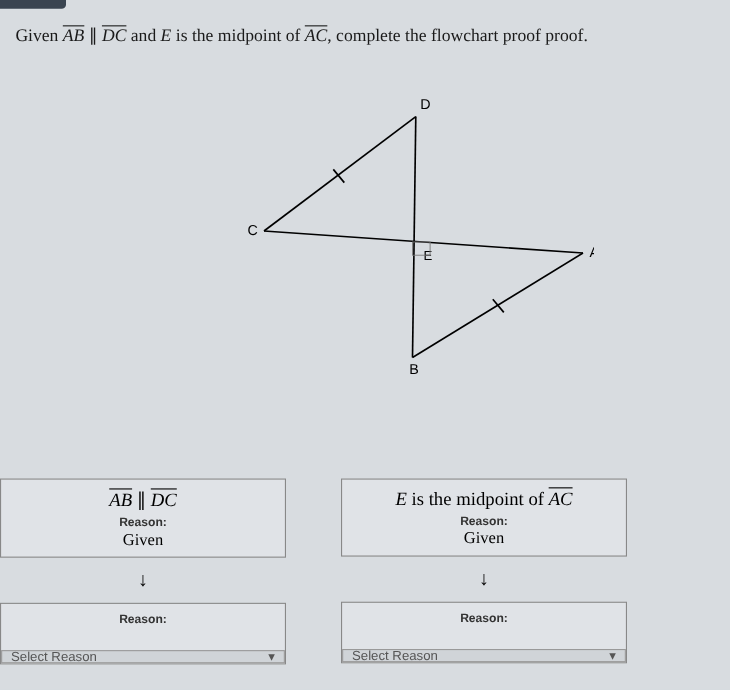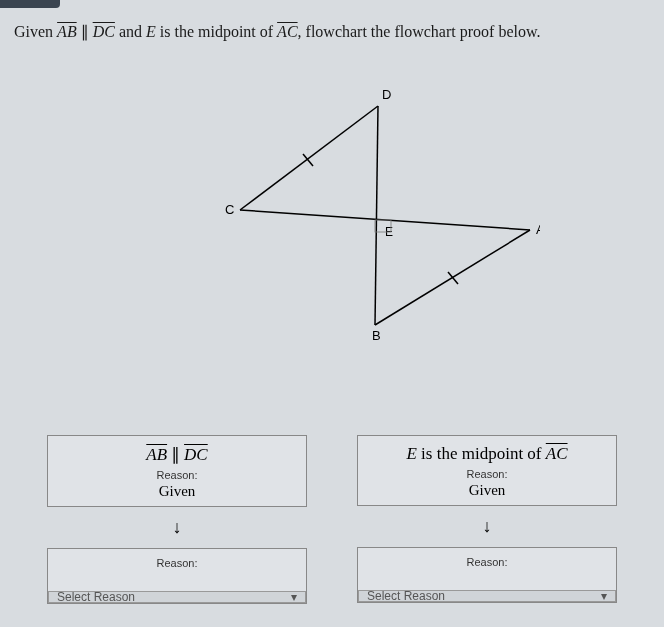--- a/index.html
+++ b/index.html
@@ -35,21 +35,21 @@
     width: 380px;
     height: 260px;
   }
 
   .proof-area {
     position: absolute;
     top: 435px;
     left: 0;
     width: 664px;
     display: flex;
-    justify-content: center;
+    justify-content: flex-start;
     gap: 50px;
   }
   .column {
     width: 260px;
     display: flex;
     flex-direction: column;
     align-items: center;
   }
   .box {
     width: 260px;
@@ -61,20 +61,21 @@
   .statement {
     font-size: 17px;
     font-family: 'Times New Roman', serif;
     margin-bottom: 4px;
   }
   .reason-label {
     font-size: 11px;
     color: #333;
     font-family: Arial, sans-serif;
     margin-bottom: 2px;
+    font-weight: bold;
   }
   .reason-value {
     font-size: 15px;
     font-family: 'Times New Roman', serif;
   }
   .arrow {
     font-size: 18px;
     margin: 10px 0;
     color: #000;
   }
@@ -104,21 +105,21 @@
     overflow: hidden;
     height: 12px;
   }
 </style>
 </head>
 <body>
 
 <div class="tab-fragment"></div>
 
 <div class="problem-text">
-  <span>Given </span><span class="overline">AB</span><span> ∥ </span><span class="overline">DC</span><span> and </span><span class="italic">E</span><span> is the midpoint of </span><span class="overline">AC</span><span>, flowchart the flowchart proof below.</span>
+  <span>Given </span><span class="overline">AB</span><span> ∥ </span><span class="overline">DC</span><span> and </span><span class="italic">E</span><span> is the midpoint of </span><span class="overline">AC</span><span>, complete the flowchart proof proof.</span>
 </div>
 
 <svg class="diagram" viewBox="0 0 380 260">
   <line x1="80" y1="130" x2="370" y2="150" stroke="#000" stroke-width="1.5"></line>
   <line x1="80" y1="130" x2="218" y2="26" stroke="#000" stroke-width="1.5"></line>
   <line x1="218" y1="26" x2="215" y2="245" stroke="#000" stroke-width="1.5"></line>
   <line x1="215" y1="245" x2="370" y2="150" stroke="#000" stroke-width="1.5"></line>
   <line x1="143" y1="74" x2="153" y2="86" stroke="#000" stroke-width="1.5"></line>
   <line x1="288" y1="192" x2="298" y2="204" stroke="#000" stroke-width="1.5"></line>
   <text x="222" y="19" font-size="13" font-family="Arial">D</text>

